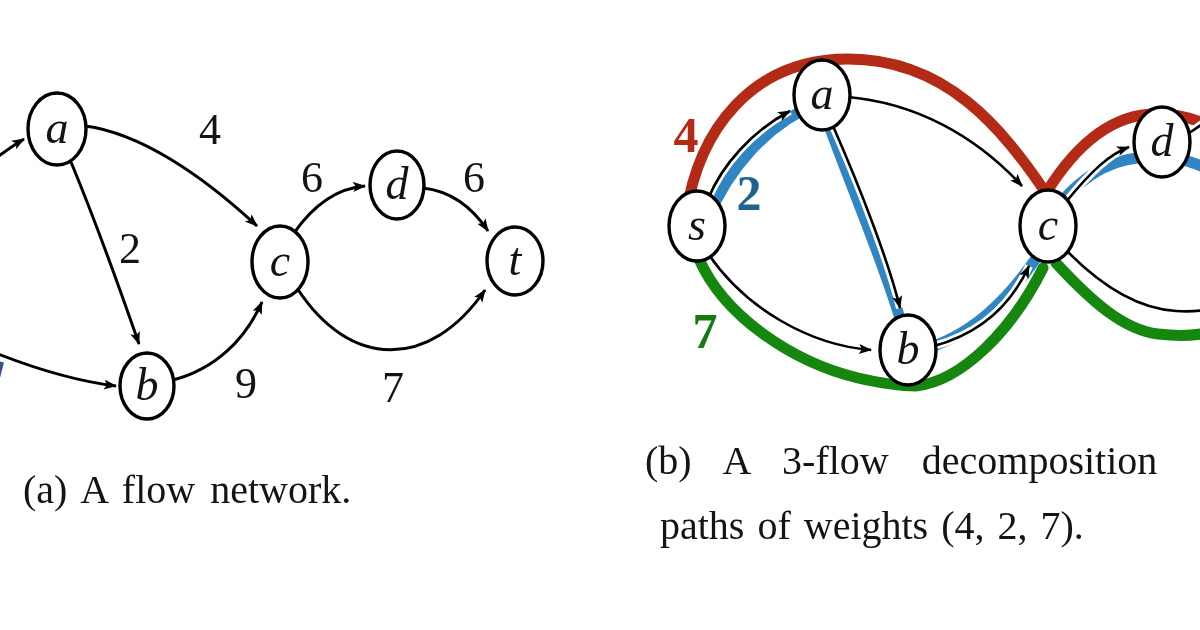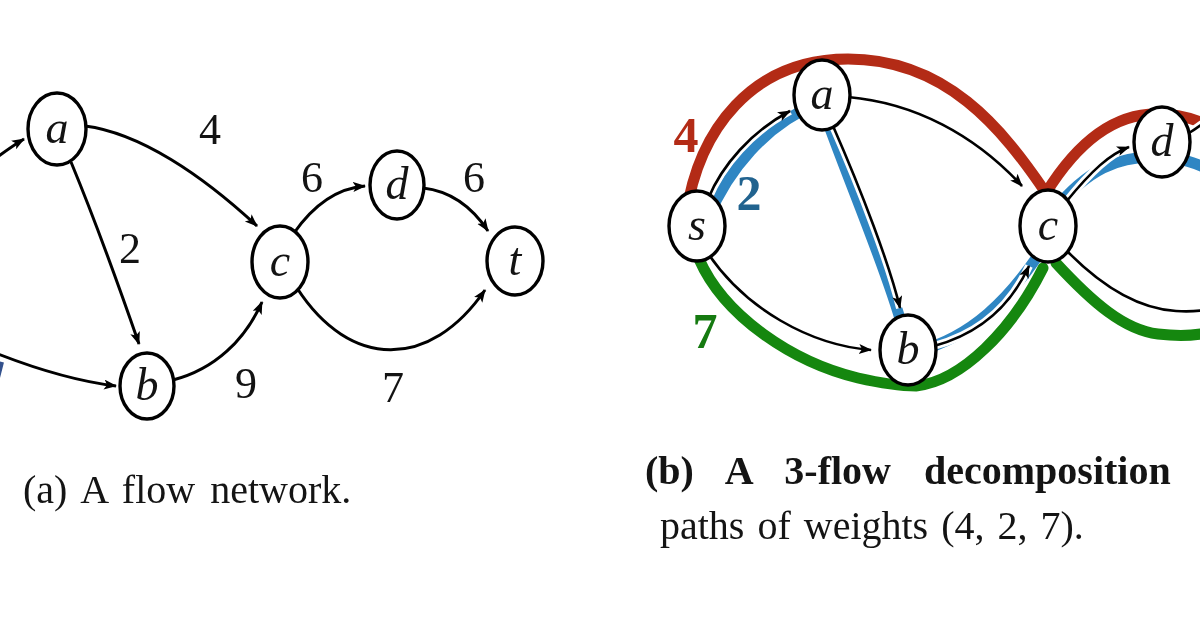--- a/index.html
+++ b/index.html
@@ -1,21 +1,21 @@
 <!DOCTYPE html>
 <html><head>
 <meta charset="utf-8">
 <style>
   html,body{margin:0;padding:0;background:#fff;}
   .canvas{position:relative;width:1200px;height:630px;background:#ffffff;overflow:hidden;
           font-family:"Liberation Serif", serif;color:#111;}
   svg{position:absolute;left:0;top:0;display:block;}
   .caption{position:absolute;font-size:40px;color:#141414;white-space:nowrap;}
   .cap-a{left:23px;top:466px;word-spacing:5px;}
-  .cap-b1{left:645px;top:447px;word-spacing:23px;font-weight:bold;}
+  .cap-b1{left:645px;top:437px;word-spacing:23px;}
   .cap-b2{left:645px;top:502px;word-spacing:3px;margin-left:15px;}
   .node{fill:#ffffff;stroke:#000;stroke-width:3.4px;}
   .nlabel{font-family:"Liberation Serif", serif;font-style:italic;font-size:46px;fill:#131313;
           text-anchor:middle;}
   .wlabel{font-family:"Liberation Serif", serif;font-size:44px;fill:#131313;text-anchor:middle;}
   .flabel{font-family:"Liberation Serif", serif;font-size:50px;font-weight:bold;text-anchor:middle;}
   .bedge{fill:none;stroke:#000;stroke-width:3px;}
   .bedge2{fill:none;stroke:#000;stroke-width:2.6px;}
   .case{fill:none;stroke:#fff;stroke-width:8px;}
   .flow{fill:none;stroke-width:11px;stroke-linecap:round;}

